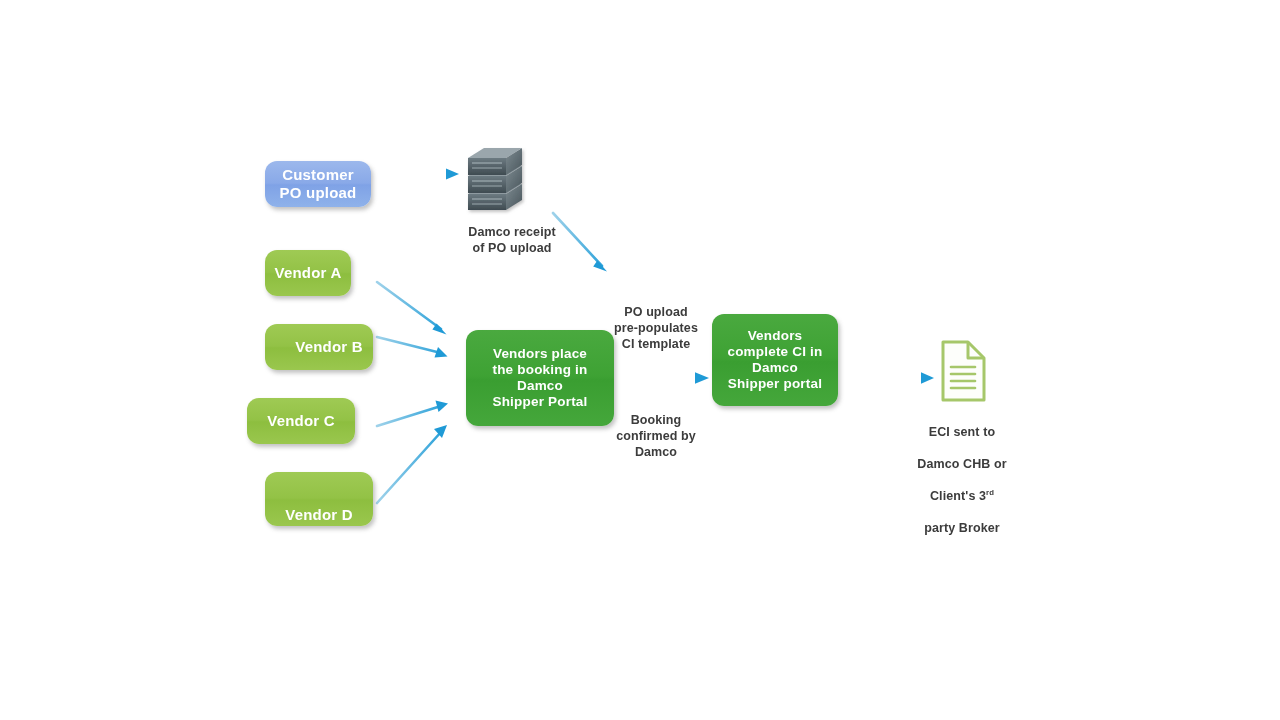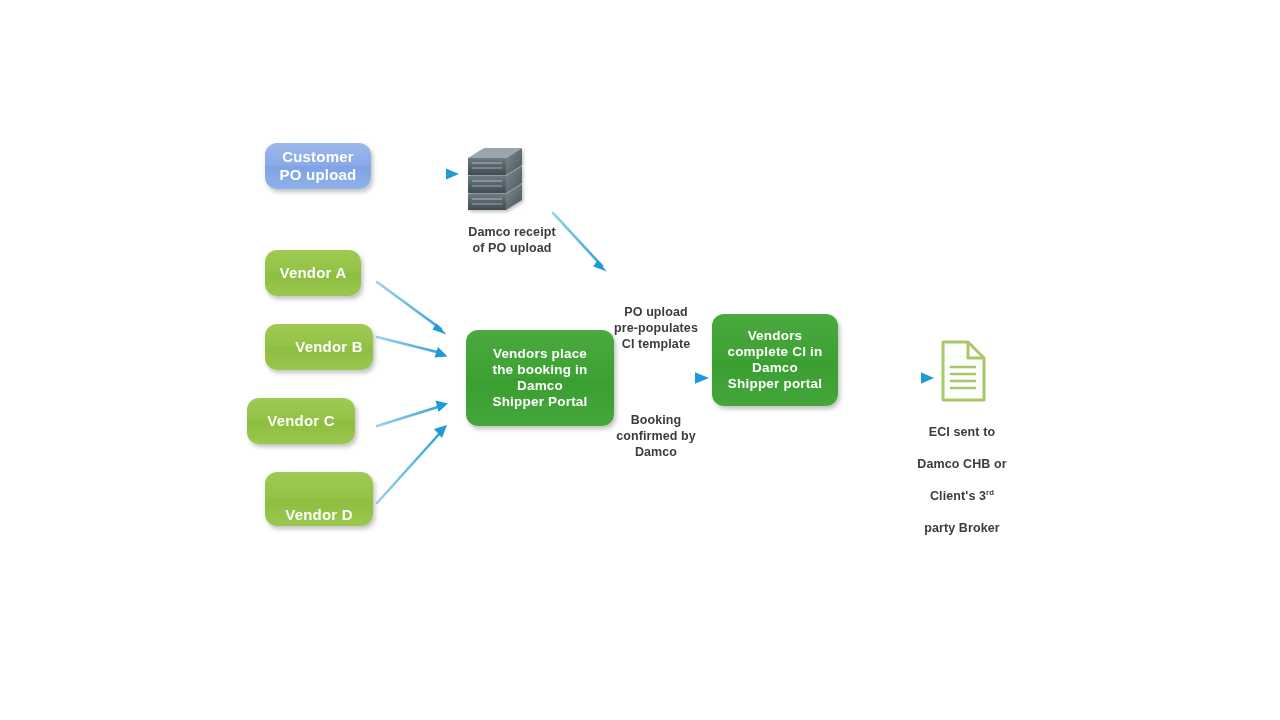--- a/index.html
+++ b/index.html
@@ -151,26 +151,26 @@
       <path d="M2,2 L27,2 L43,18 L43,60 L2,60 Z" fill="#fdfefb" stroke="#a6c76a" stroke-width="3" stroke-linejoin="round"></path>
       <path d="M27,2 L27,18 L43,18" fill="none" stroke="#a6c76a" stroke-width="3" stroke-linejoin="round"></path>
       <line x1="10" y1="27" x2="34" y2="27" stroke="#a6c76a" stroke-width="2.6" stroke-linecap="round"></line>
       <line x1="10" y1="34" x2="34" y2="34" stroke="#a6c76a" stroke-width="2.6" stroke-linecap="round"></line>
       <line x1="10" y1="41" x2="34" y2="41" stroke="#a6c76a" stroke-width="2.6" stroke-linecap="round"></line>
       <line x1="10" y1="48" x2="34" y2="48" stroke="#a6c76a" stroke-width="2.6" stroke-linecap="round"></line>
     </g>
   </g>
 </svg>
 
-<div class="node node-blue" style="left:265px; top:143px; width:106px; height:46px;">
+<div class="node node-blue" style="left:265px; top:161px; width:106px; height:46px;">
   <span>Customer
 PO upload</span>
 </div>
 
-<div class="node node-lgreen" style="left:265px; top:250px; width:96px; height:46px;">
+<div class="node node-lgreen" style="left:265px; top:250px; width:86px; height:46px;">
   <span>Vendor A</span>
 </div>
 
 <div class="node node-lgreen" style="left:265px; top:324px; width:108px; height:46px;padding-left:26px;">
   <span>Vendor B</span>
 </div>
 
 <div class="node node-lgreen" style="left:247px; top:398px; width:108px; height:46px;">
   <span>Vendor C</span>
 </div>

